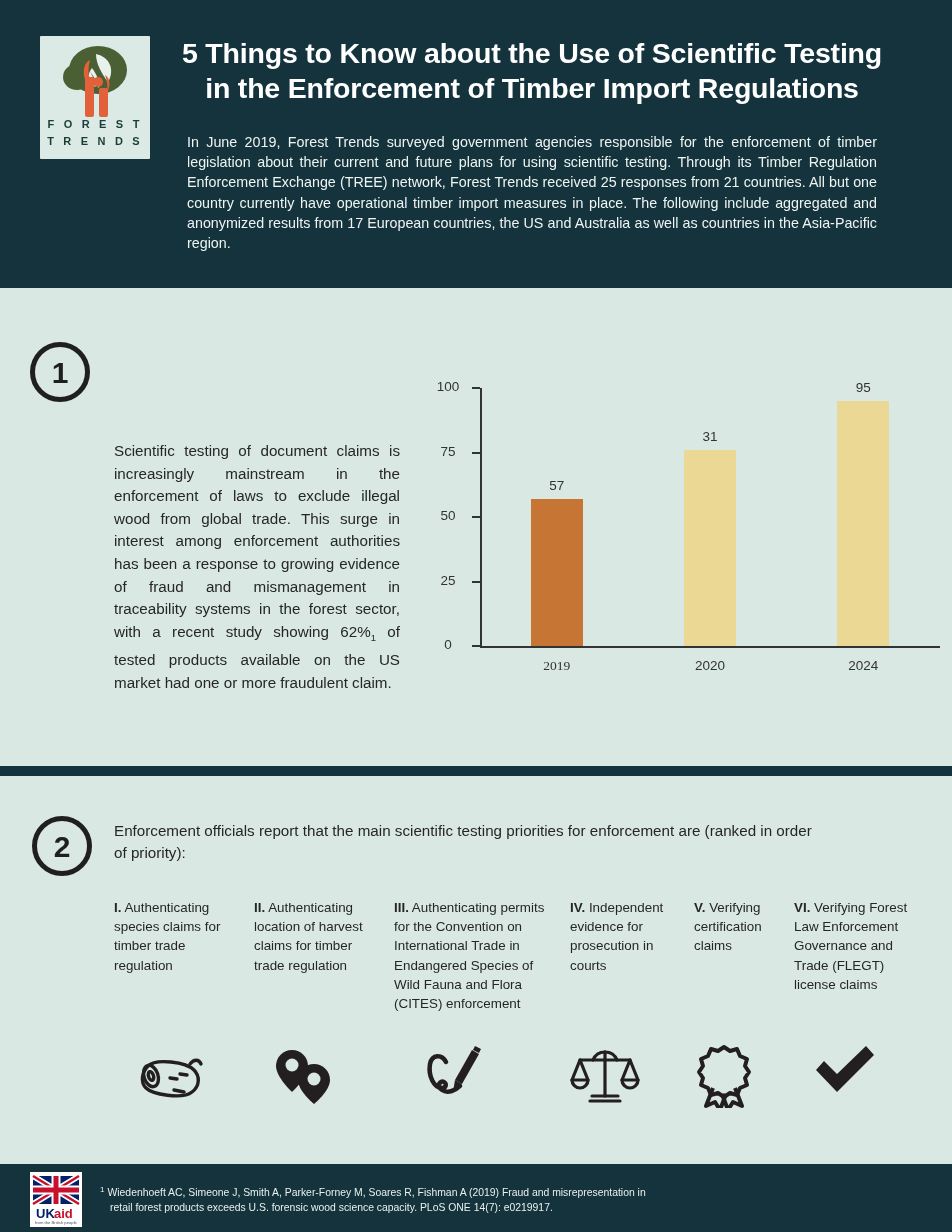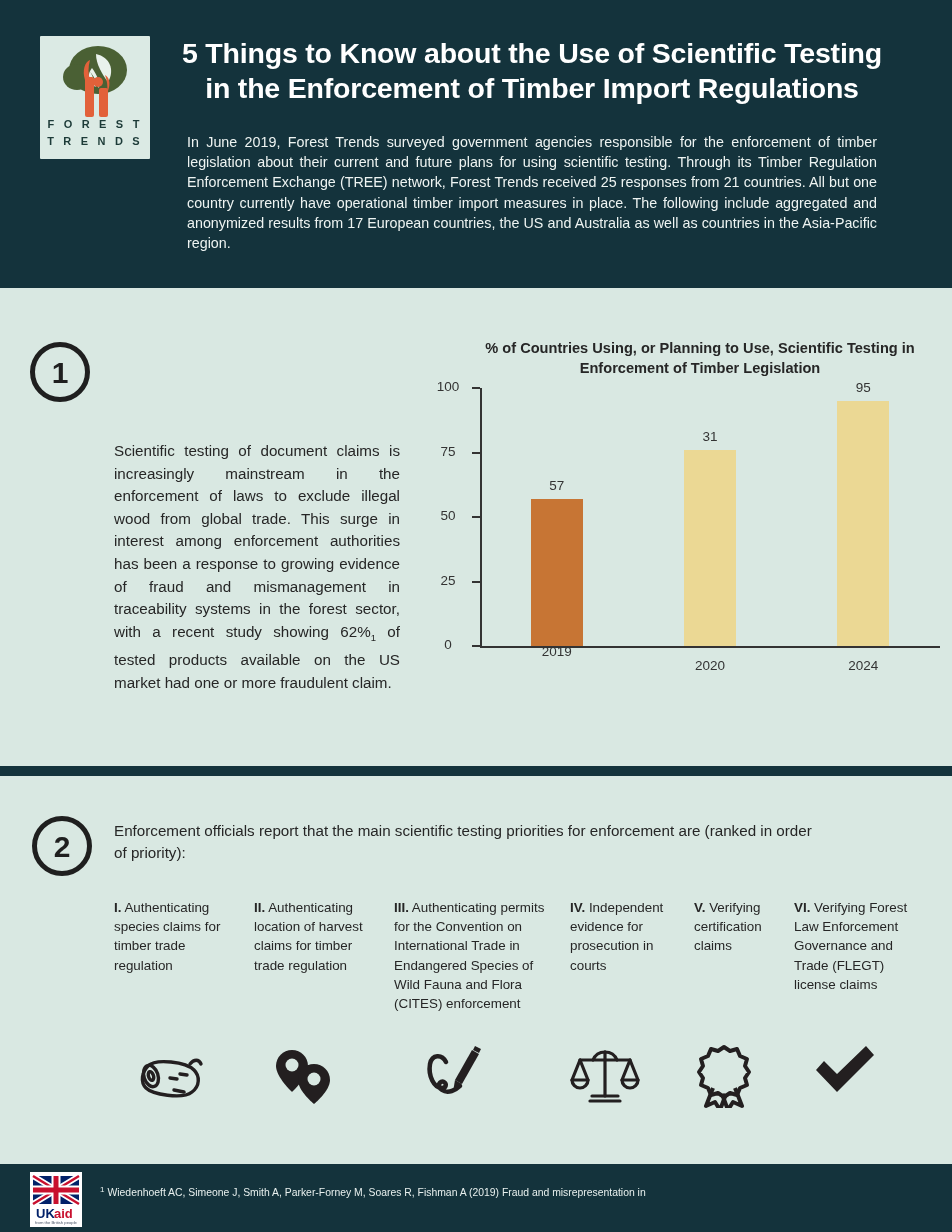--- a/index.html
+++ b/index.html
@@ -245,21 +245,20 @@
     <div class="head-title">5 Things to Know about the Use of Scientific Testing in the Enforcement of Timber Import Regulations</div>
     <div class="head-body">In June 2019, Forest Trends surveyed government agencies responsible for the enforcement of timber legislation about their current and future plans for using scientific testing. Through its Timber Regulation Enforcement Exchange (TREE) network, Forest Trends received 25 responses from 21 countries. All but one country currently have operational timber import measures in place. The following include aggregated and anonymized results from 17 European countries, the US and Australia as well as countries in the Asia-Pacific region.</div>
   </div>
 
   <div class="num-circle c1">1</div>
   <div class="s1-body">
     <span>Scientific testing of document claims is increasingly mainstream in the enforcement of laws to exclude illegal wood from global trade. This surge in interest among enforcement authorities has been a response to growing evidence of fraud and mismanagement in traceability systems in the forest sector, with a recent study showing 62%</span><span class="sup">1</span><span> of tested products available on the US market had one or more fraudulent claim.</span>
   </div>
 
   <div class="chart">
-    <div class="chart-title">% of Countries Using, or Planning to Use, Scientific Testing in Enforcement of Timber Legislation</div>
     <div class="plot">
       <div class="axis-line y-axis"></div>
       <div class="axis-line x-axis"></div>
       <div id="ticks">
           <div class="tick-mark" style="top: 257px;"></div>
           <div class="tick-label" style="top: 249px;">0</div>
           <div class="tick-mark" style="top: 192.5px;"></div>
           <div class="tick-label" style="top: 184.5px;">25</div>
           <div class="tick-mark" style="top: 128px;"></div>
           <div class="tick-label" style="top: 120px;">50</div>
@@ -270,21 +269,21 @@
         </div>
       <div id="bars">
           <div class="bar" style="left: 50.6667px; width: 52px; height: 147.06px; background: rgb(199, 117, 52);"></div>
           <div class="bar-val" style="left: 46.6667px; top: 89.94px;">57</div>
           <div class="bar" style="left: 204px; width: 52px; height: 196.08px; background: rgb(235, 216, 148);"></div>
           <div class="bar-val" style="left: 200px; top: 40.92px;">31</div>
           <div class="bar" style="left: 357.333px; width: 52px; height: 245.1px; background: rgb(235, 216, 148);"></div>
           <div class="bar-val" style="left: 353.333px; top: -8.1px;">95</div>
         </div>
       <div id="cats">
-          <div class="cat-label" style="left: 36.6667px; top: 256px;">2019</div>
+          <div class="cat-label" style="left: 36.6667px; top: 270px; font-family: Liberation Serif, serif;">2019</div>
           <div class="cat-label" style="left: 190px; top: 270px;">2020</div>
           <div class="cat-label" style="left: 343.333px; top: 270px;">2024</div>
         </div>
     </div>
   </div>
 
 
   <div class="divider"></div>
 
   <div class="num-circle c2">2</div>
@@ -359,15 +358,16 @@
       <path d="M3 4 L49 32 M49 4 L3 32" stroke="#c8102e" stroke-width="2.5"></path>
       <path d="M26 4 L26 32 M3 18 L49 18" stroke="#ffffff" stroke-width="9"></path>
       <path d="M26 4 L26 32 M3 18 L49 18" stroke="#c8102e" stroke-width="5"></path>
       <text x="6" y="46" font-family="Liberation Sans, sans-serif" font-size="13" font-weight="bold" fill="#012169">UK</text>
       <text x="24" y="46" font-family="Liberation Sans, sans-serif" font-size="13" font-weight="bold" fill="#c8102e">aid</text>
       <text x="5" y="52" font-family="Liberation Sans, sans-serif" font-size="4.2" fill="#4a5568">from the British people</text>
     </svg>
   </div>
   <div class="footnote">
     <span class="fn-mark">1</span><span>Wiedenhoeft AC, Simeone J, Smith A, Parker-Forney M, Soares R, Fishman A (2019) Fraud and misrepresentation in</span>
+    <div class="fn-line2">retail forest products exceeds U.S. forensic wood science capacity. PLoS ONE 14(7): e0219917.</div>
   </div>
 
 </div>
 
 </body></html>

